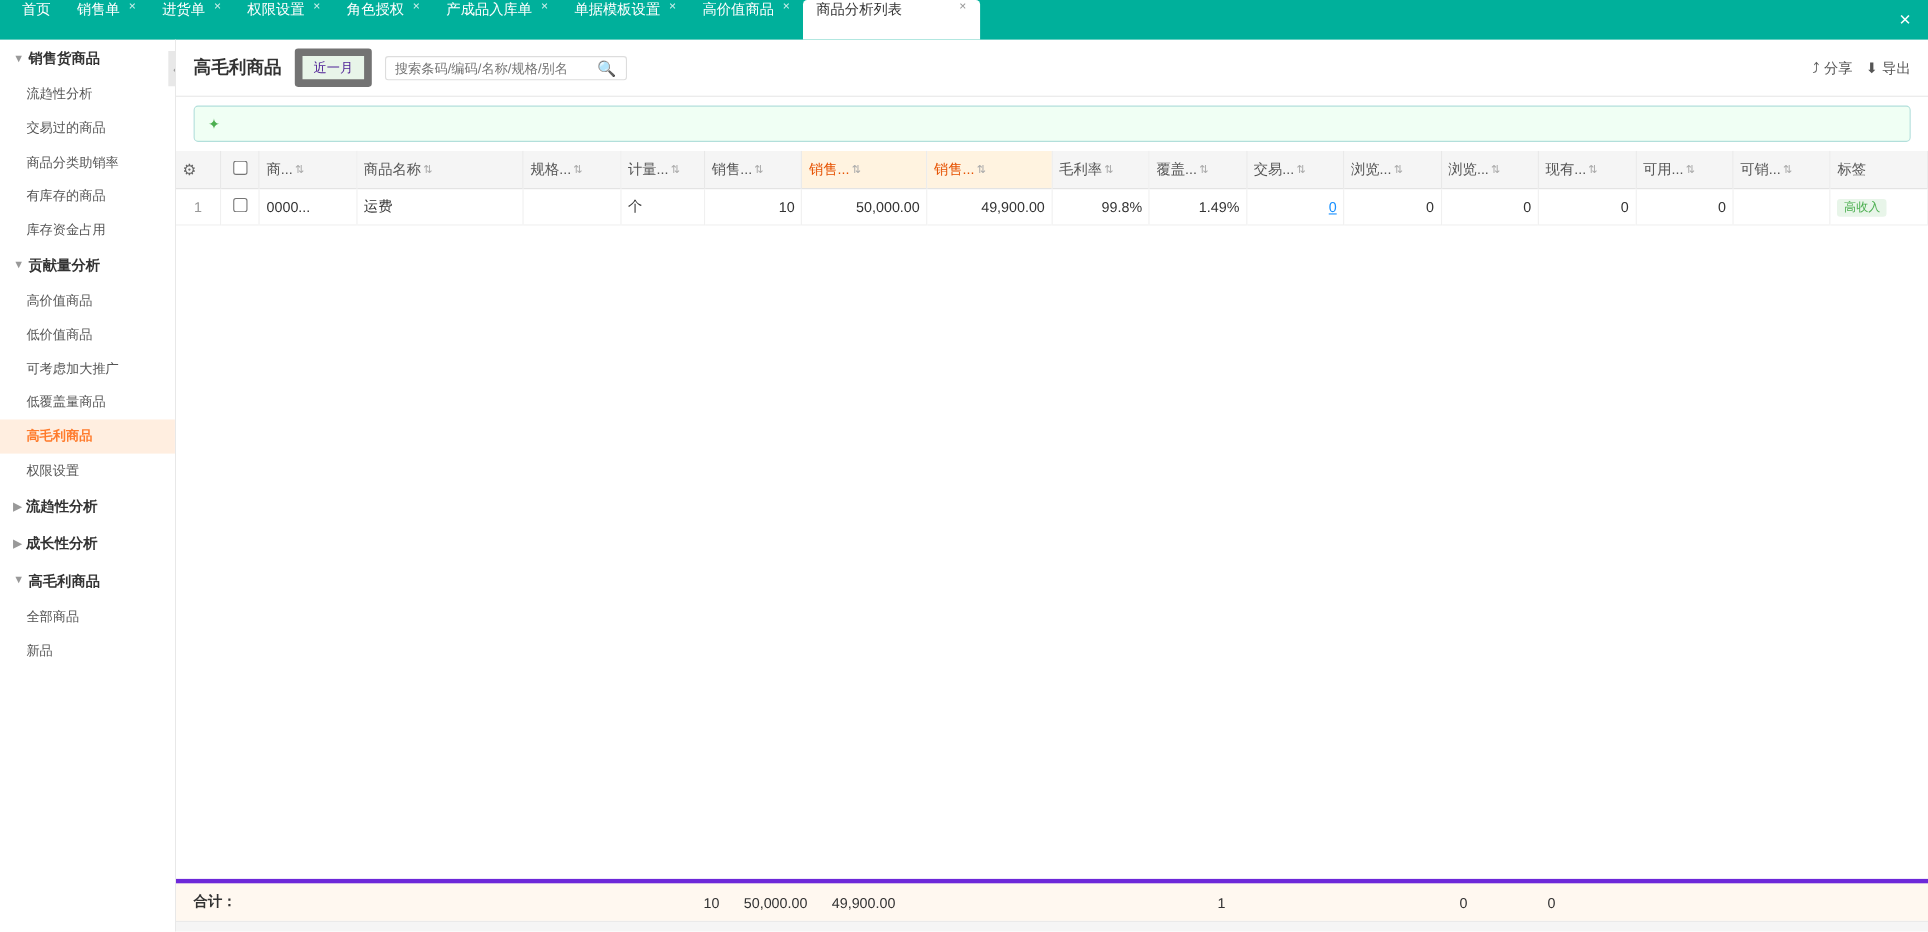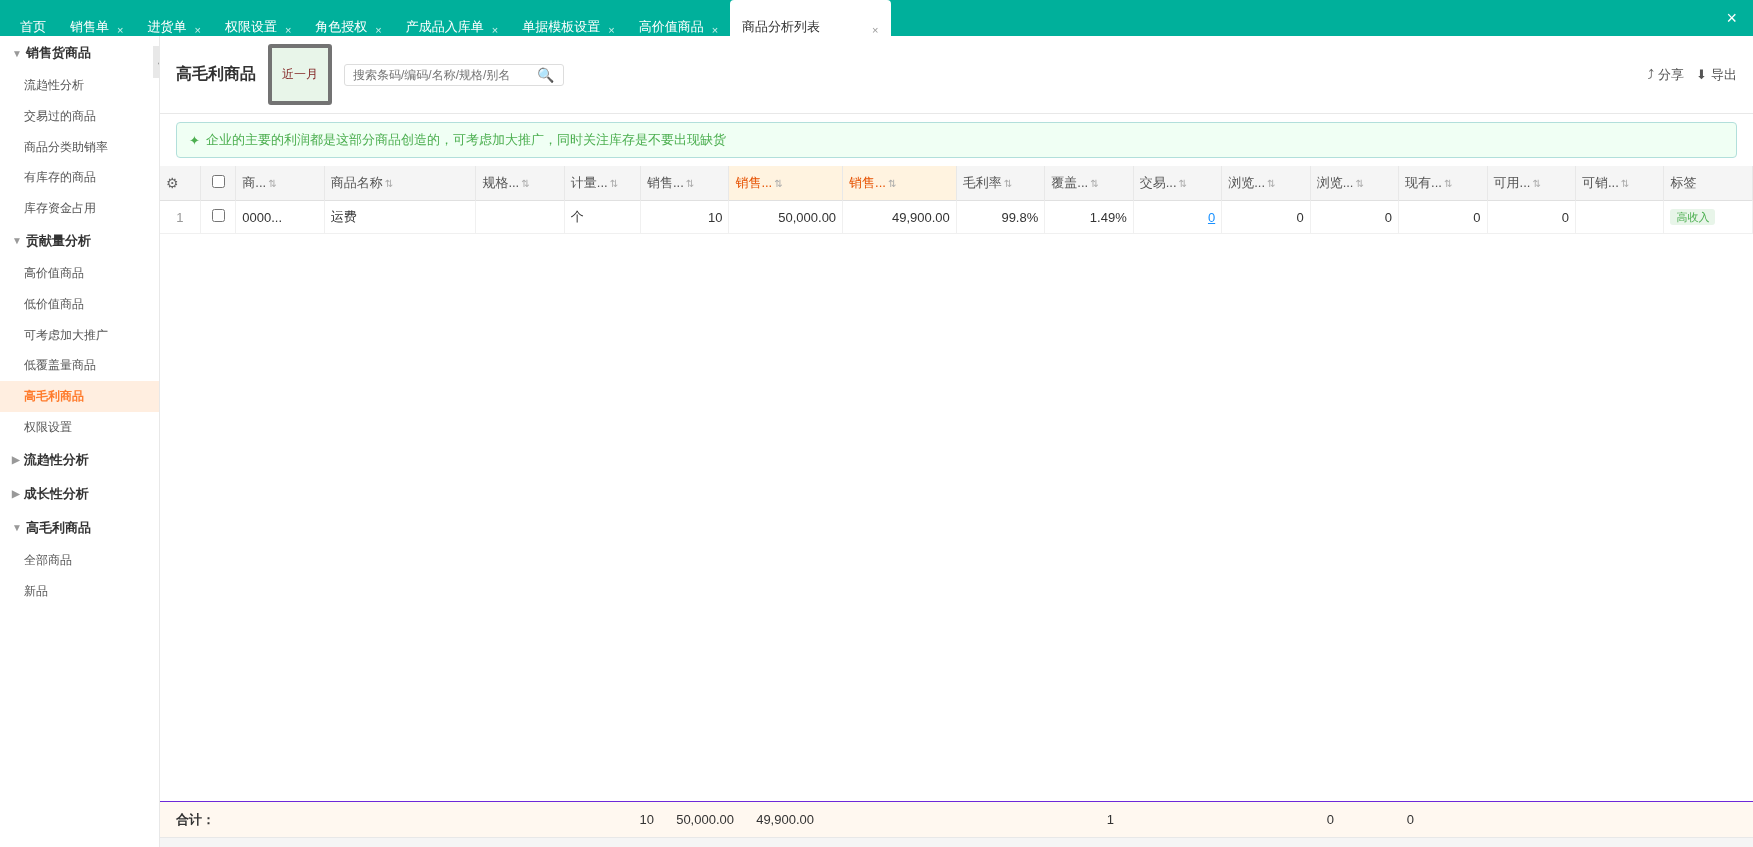--- a/index.html
+++ b/index.html
@@ -10,21 +10,21 @@
       display: flex;
       align-items: center;
       background: #00b09b;
       height: 36px;
       padding: 0 8px;
       gap: 0;
       position: relative;
     }
     .top-nav .nav-item {
       display: flex;
-      align-items: flex-end;
+      align-items: flex-start;
       padding: 0 12px;
       height: 36px;
       color: #fff;
       cursor: pointer;
       white-space: nowrap;
       font-size: 13px;
       gap: 4px;
     }
     .top-nav .nav-item.active {
       background: #fff;
@@ -124,24 +124,24 @@
       border-bottom: 1px solid #e8e8e8;
       background: #fff;
     }
     .content-title {
       font-size: 16px;
       font-weight: bold;
       color: #333;
     }
     .time-filter-btn {
       background: #e8f5e9;
-      color: #7f1d1d;
-      border: 4px solid #737373;
+      color: #4c1d95;
+      border: 7px solid #737373;
       border-radius: 3px;
-      padding: 18px 10px;
+      padding: 2px 10px;
       cursor: pointer;
       font-size: 12px;
     }
     .search-box {
       display: flex;
       align-items: center;
       border: 1px solid #ddd;
       border-radius: 3px;
       padding: 2px 8px;
       gap: 4px;
@@ -232,21 +232,21 @@
       font-size: 11px;
     }
     .row-num { color: #999; text-align: center; }
 
     
     .footer-total {
       display: flex;
       align-items: center;
       padding: 8px 16px;
       background: #fff8f0;
-      border-top: 1px solid #6d28d9;
+      border-top: 4px solid #6d28d9;
       font-size: 12px;
       color: #555;
       min-height: 36px;
       position: sticky;
       bottom: 0;
     }
     .footer-total-label {
       width: 120px;
       font-weight: bold;
       color: #333;
@@ -378,21 +378,20 @@
         </div>
         <div class="header-btn">
           <span>⬇</span>
           <span>导出</span>
         </div>
       </div>
     </div>
 
     <div class="info-banner">
       <span>✦</span>
-      <span>企业的主要的利润都是这部分商品创造的，可考虑加大推广，同时关注库存是不要出现缺货</span>
     </div>
 
     <div class="table-container">
       <table>
         <thead>
           <tr>
             <th style="width:32px">
               <div class="th-inner">
                 <span class="gear-icon">⚙</span>
               </div>

